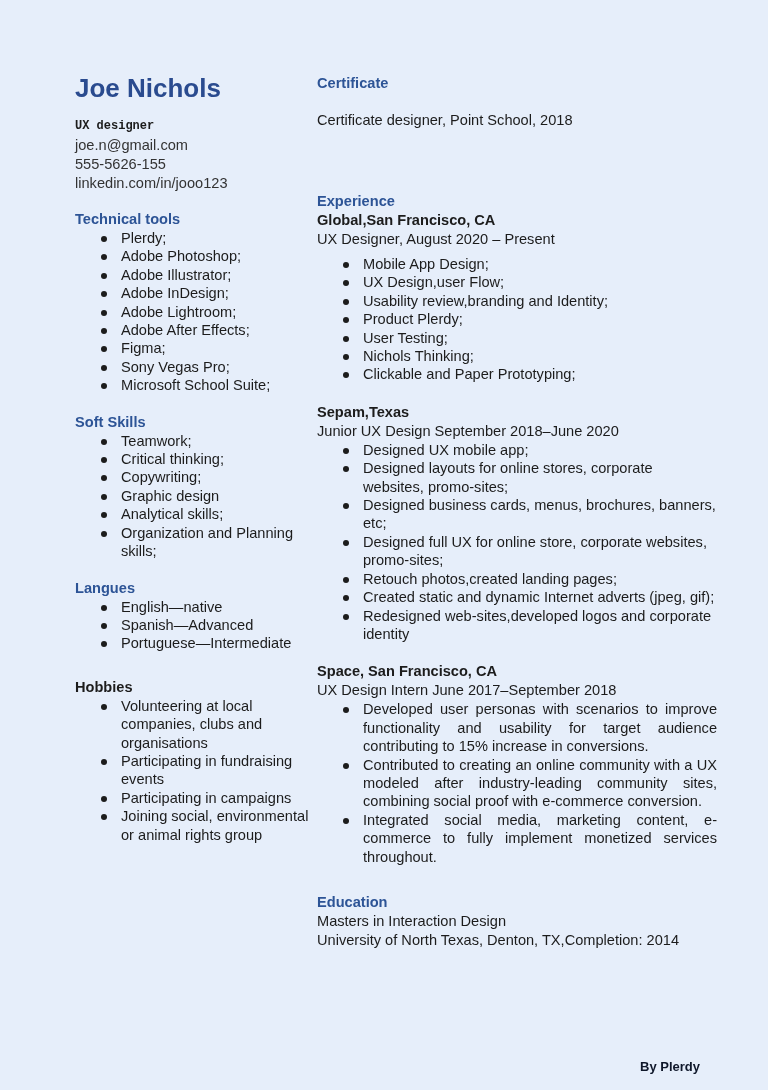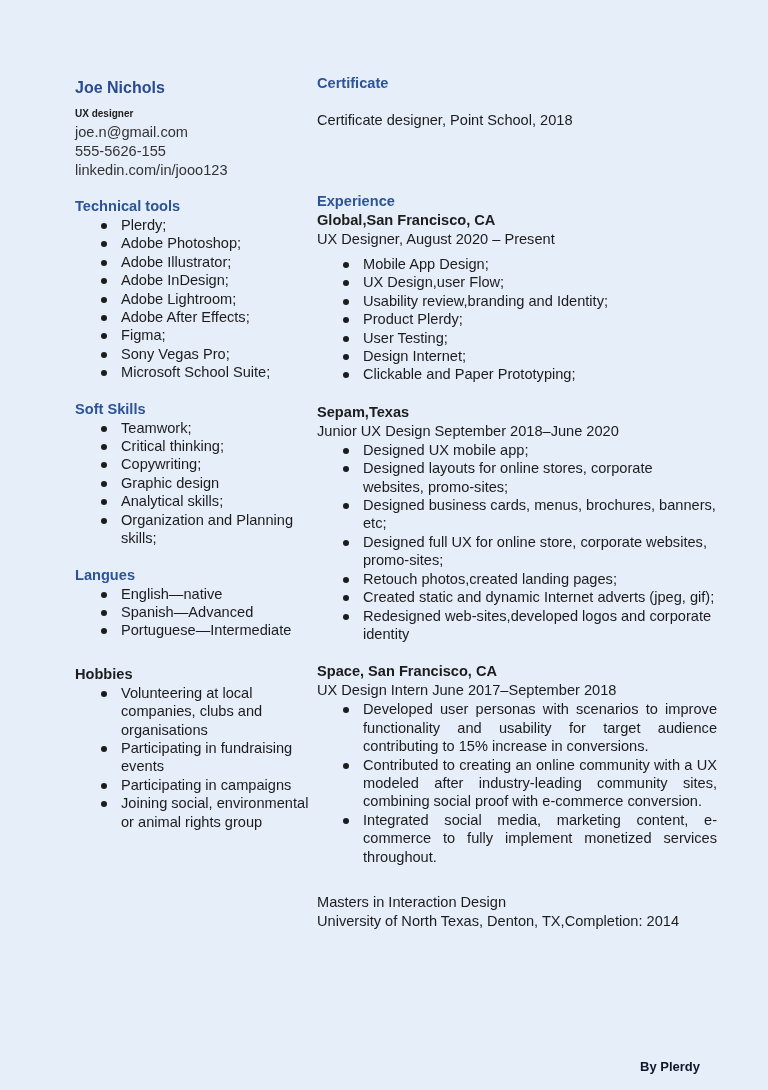--- a/index.html
+++ b/index.html
@@ -22,29 +22,31 @@
       top: 72px;
       width: 235px;
     }
     .col-right {
       position: absolute;
       left: 317px;
       top: 74px;
       width: 400px;
     }
     .name {
-      font-size: 16px;
+      font-size: 26px;
       line-height: 32px;
       font-weight: bold;
       color: #2a4b8f;
+      margin-bottom: 13px;
     }
     .role {
       font-weight: bold;
-      font-size: 10px;
+      font-size: 12px;
       line-height: 19px;
+      font-family: Liberation Mono, monospace;
     }
     .contact {
       color: #333;
       line-height: 19px;
     }
     .section-title {
       font-weight: bold;
       color: #2d5496;
       font-size: 14.6px;
       line-height: 19px;
@@ -152,21 +154,21 @@
 
   <div class="company">Global,San Francisco, CA</div>
   <div class="job-line">UX Designer, August 2020 – Present</div>
   <div style="height:6px"></div>
   <ul class="bullets right-list">
     <li>Mobile App Design;</li>
     <li>UX Design,user Flow;</li>
     <li>Usability review,branding and Identity;</li>
     <li>Product Plerdy;</li>
     <li>User Testing;</li>
-    <li>Design Internet;</li>
+    <li>Nichols Thinking;</li>
     <li>Clickable and Paper Prototyping;</li>
   </ul>
 
   <div style="height:19px"></div>
   <div class="company">Sepam,Texas</div>
   <div class="job-line">Junior UX Design  September 2018–June 2020</div>
   <ul class="bullets right-list">
     <li>Designed UX mobile app;</li>
     <li>Designed layouts for online stores, corporate websites, promo-sites;</li>
     <li>Designed business cards, menus, brochures, banners, etc;</li>
@@ -179,17 +181,18 @@
   <div style="height:19px"></div>
   <div class="company">Space, San Francisco, CA</div>
   <div class="job-line">UX Design Intern June 2017–September 2018</div>
   <ul class="bullets right-list justify">
     <li>Developed user personas with scenarios to improve functionality and usability for target audience contributing to 15% increase in conversions.</li>
     <li>Contributed to creating an online community with a UX modeled after industry-leading community sites, combining social proof with e-commerce conversion.</li>
     <li>Integrated social media, marketing content, e-commerce to fully implement monetized services throughout.</li>
   </ul>
 
   <div style="height:27px"></div>
+  <div class="section-title">Education</div>
   <div class="job-line">Masters in Interaction Design</div>
   <div class="job-line">University of North Texas, Denton, TX,Completion: 2014</div>
 </div>
 
 <div class="footer">By Plerdy</div>
 
 </body></html>

